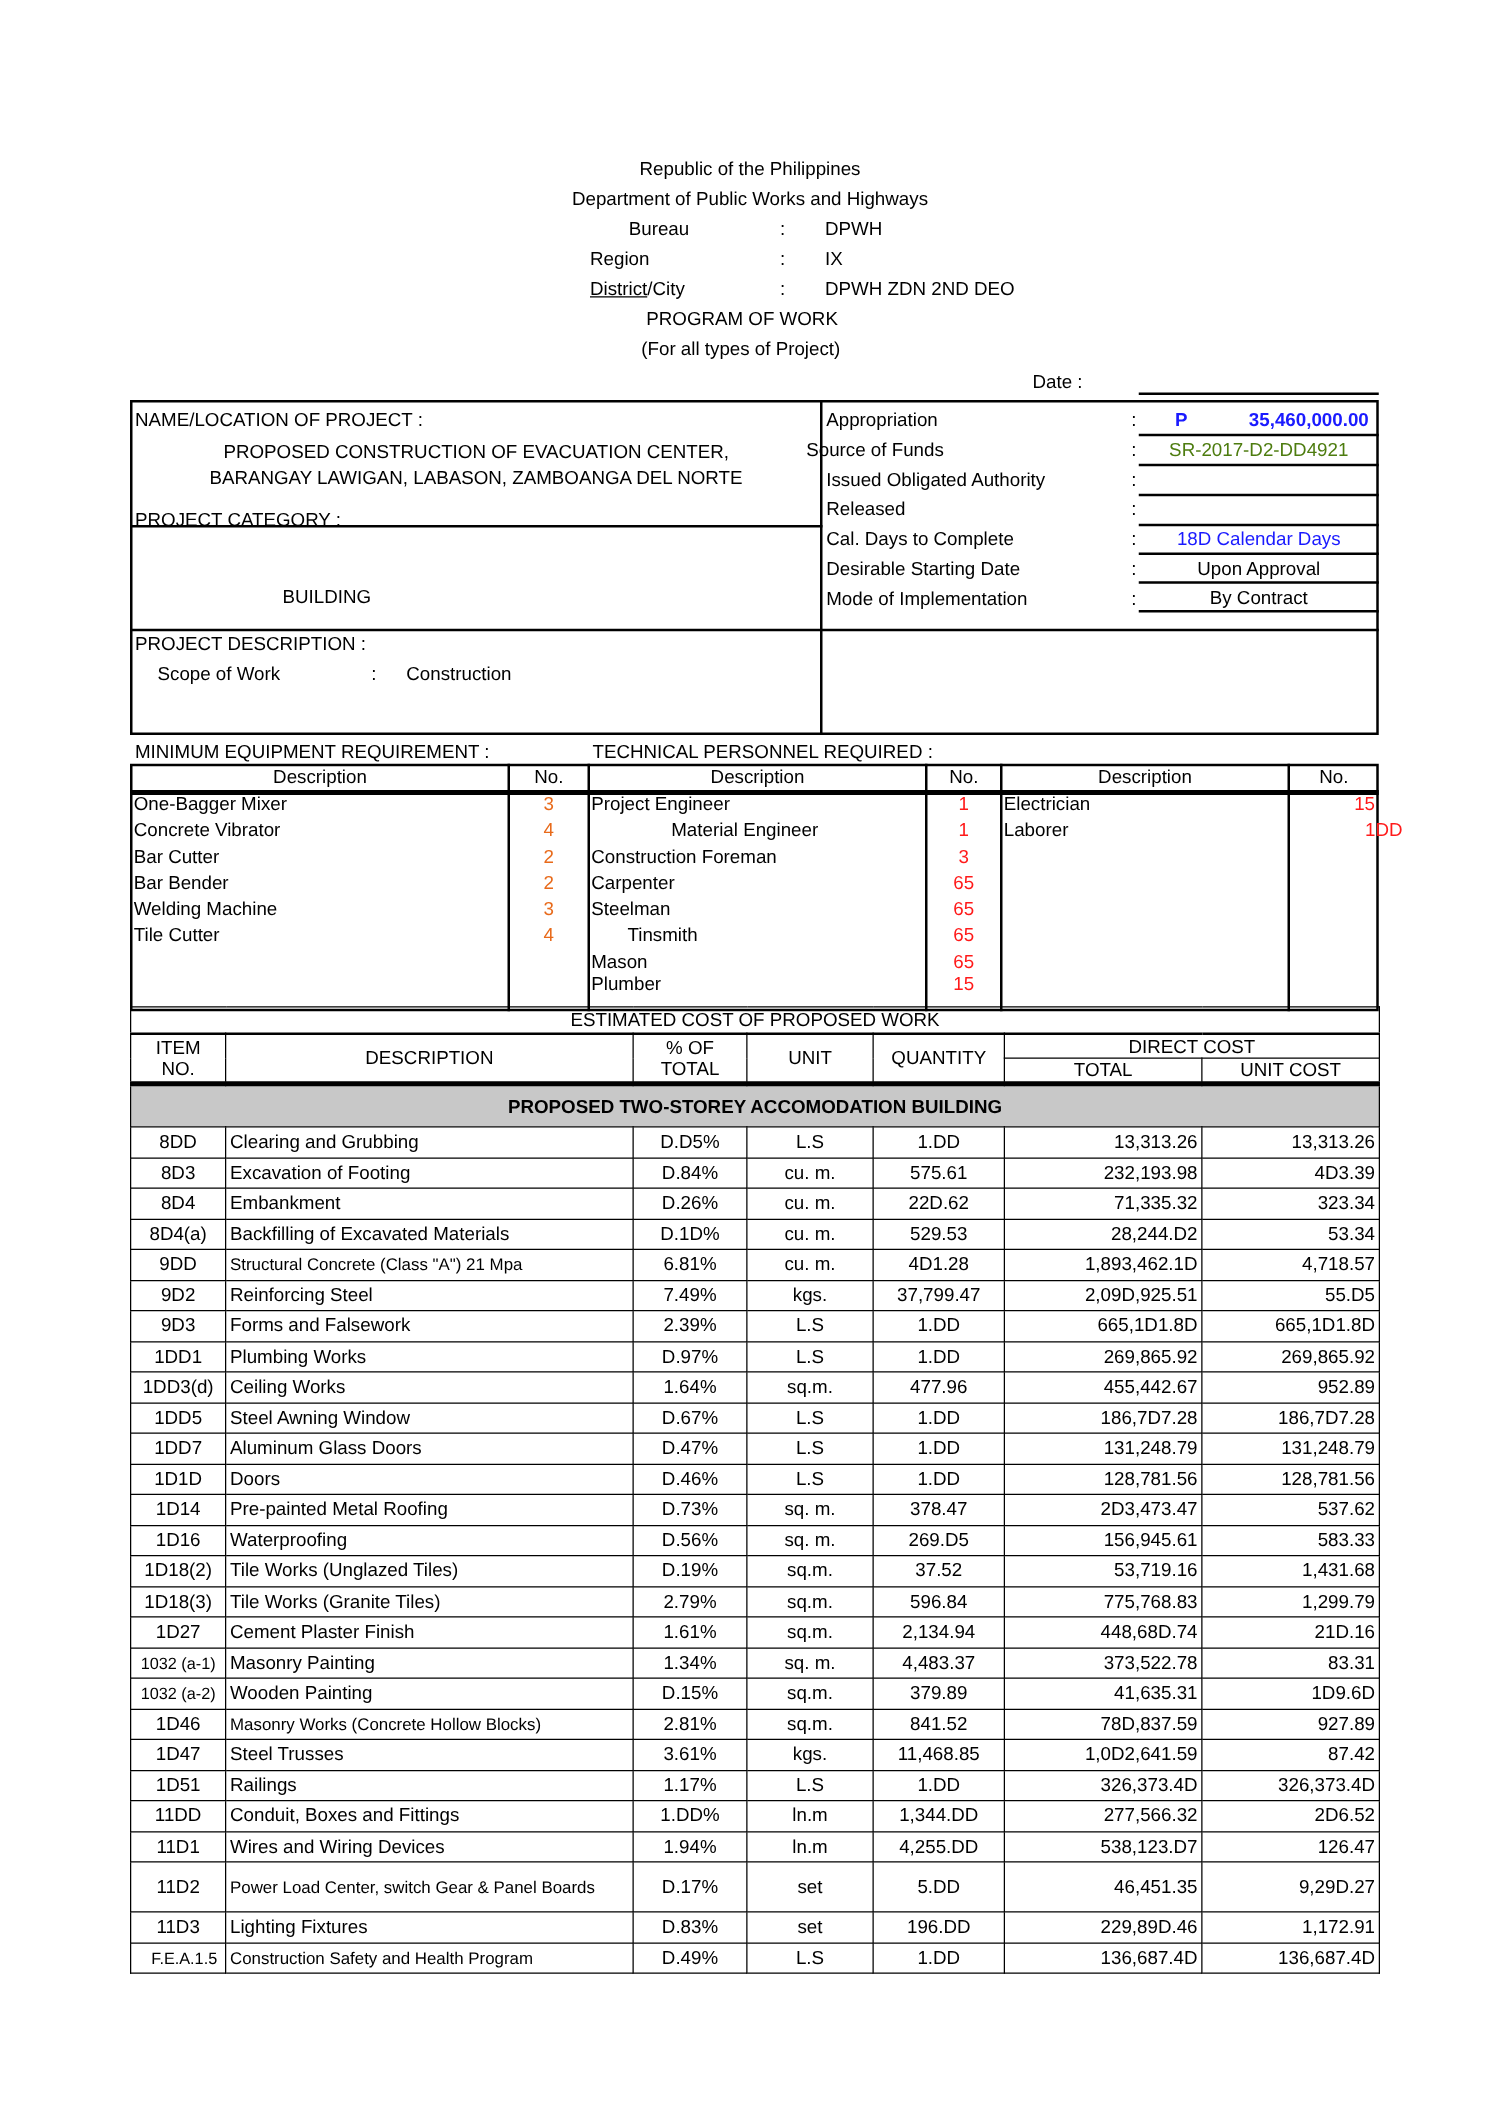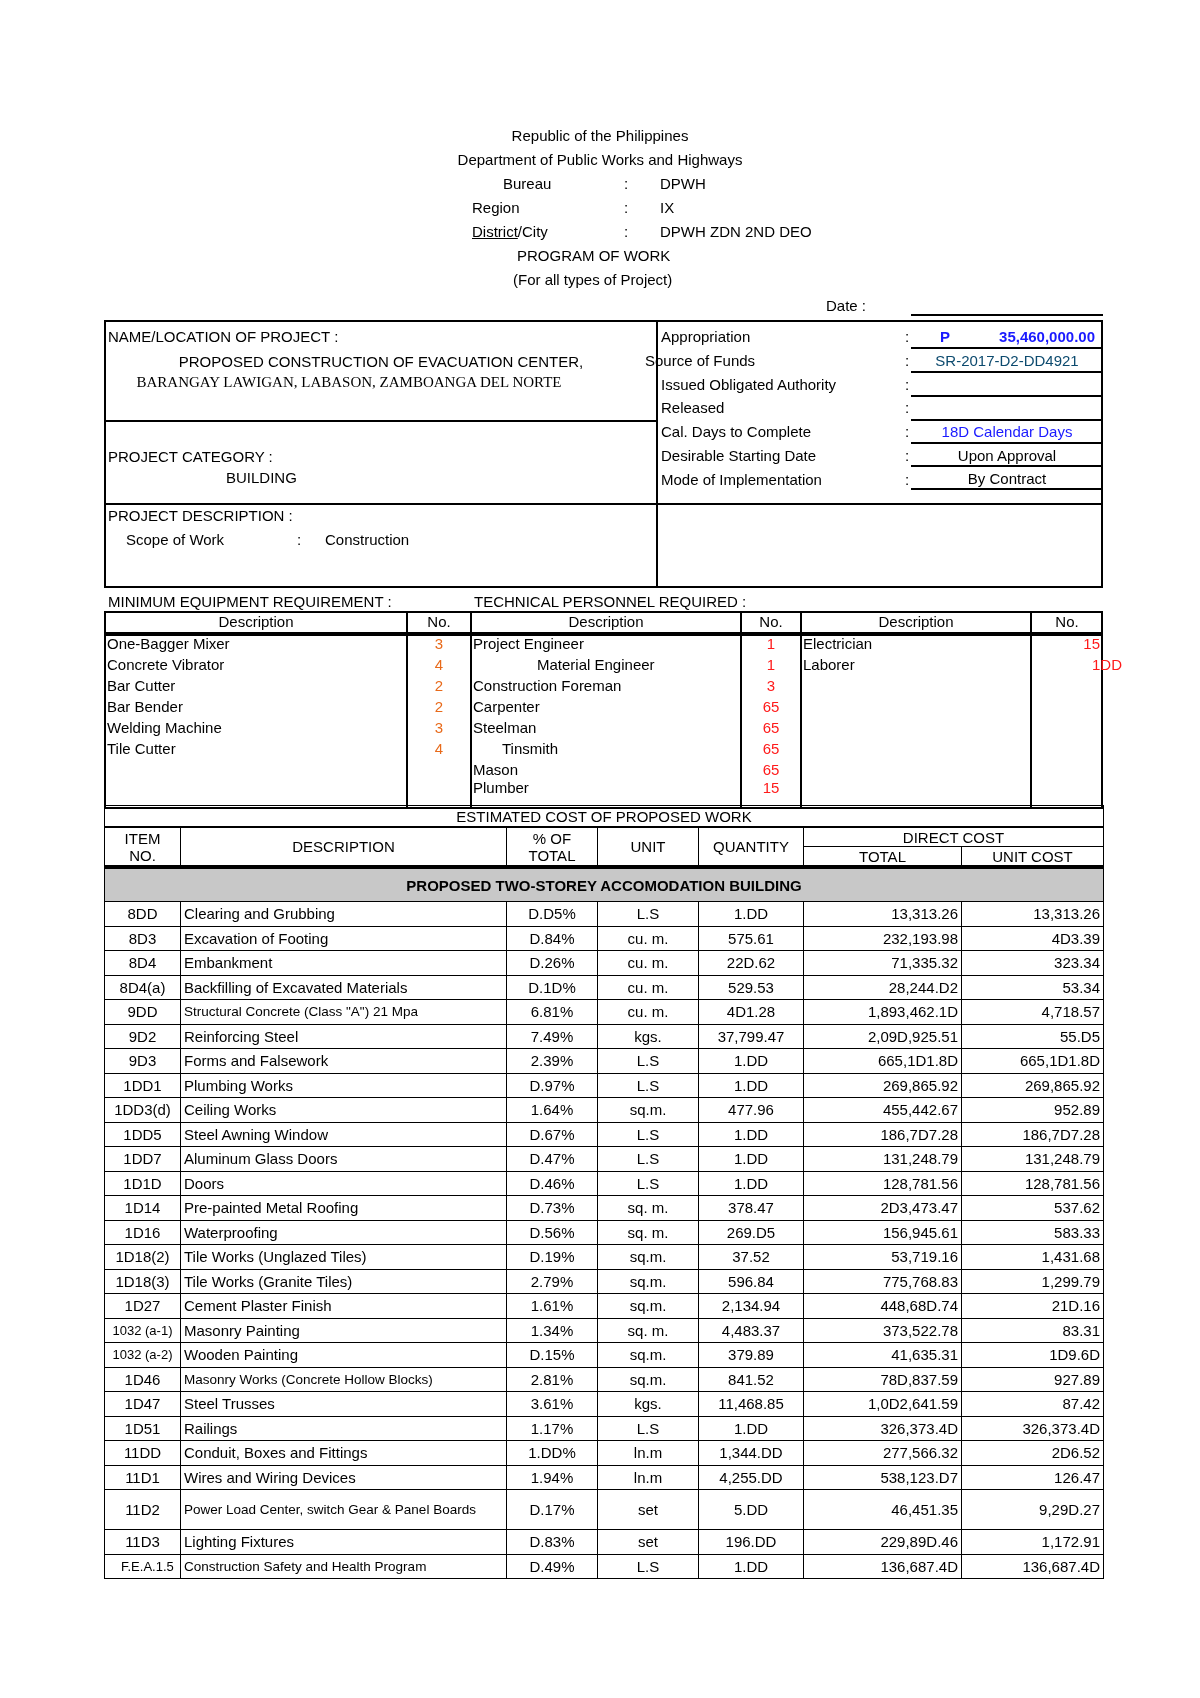--- a/index.html
+++ b/index.html
@@ -4,21 +4,21 @@
 <style>
   html,body{margin:0;padding:0;background:#fff;}
   body{width:1200px;height:1698px;position:relative;font-family:"Liberation Sans",sans-serif;color:#000;font-size:15px;overflow:hidden;}
   .abs{position:absolute;}
   .hdr-line{position:absolute;left:0;width:1200px;text-align:center;font-size:15px;}
   .kv{position:absolute;font-size:15px;}
   .box{position:absolute;border:2px solid #000;box-sizing:border-box;}
   .lbl{position:absolute;font-size:15px;white-space:nowrap;}
   .uline{position:absolute;border-bottom:2px solid #000;}
   .blue{color:#1a1aff;}
-  .blue2{color:#0c4a6e;}
+  .blue2{color:#4d7c0f;}
   .orange{color:#e86a1a;}
   .red{color:#ff1a1a;}
   table{border-collapse:collapse;}
   .cost{position:absolute;left:104px;top:805px;width:999px;table-layout:fixed;}
   .cost td{border:1.5px solid #000;font-size:15px;padding:0 3px;height:23.5px;white-space:nowrap;overflow:hidden;}
   .c{text-align:center;}
   .r{text-align:right;}
   .sect td{background:#c8c8c8;font-weight:bold;text-align:center;height:32px;}
 </style>
 </head>
@@ -45,23 +45,23 @@
 <div class="kv" style="left:826px;top:297px;">Date :</div>
 <div class="uline" style="left:911px;top:303px;width:192px;height:11px;"></div>
 
 <div class="box" style="left:104px;top:320px;width:999px;height:268px;"></div>
 <div class="abs" style="left:656px;top:320px;width:2px;height:268px;background:#000;"></div>
 <div class="abs" style="left:104px;top:420px;width:554px;height:2px;background:#000;"></div>
 <div class="abs" style="left:104px;top:503px;width:999px;height:2px;background:#000;"></div>
 
 <div class="lbl" style="left:108px;top:328px;">NAME/LOCATION OF PROJECT :</div>
 <div class="lbl" style="left:104px;top:353px;width:554px;text-align:center;">PROPOSED CONSTRUCTION OF EVACUATION CENTER,</div>
-<div class="lbl" style="left:104px;top:374px;width:490px;text-align:center;font-family:Liberation Serif, serif;">BARANGAY LAWIGAN, LABASON, ZAMBOANGA DEL NORTE</div>
-
-<div class="lbl" style="left:108px;top:448px;">PROJECT CATEGORY :</div>
+<div class="lbl" style="left:104px;top:374px;width:490px;text-align:right;">BARANGAY LAWIGAN, LABASON, ZAMBOANGA DEL NORTE</div>
+
+<div class="lbl" style="left:108px;top:408px;">PROJECT CATEGORY :</div>
 <div class="lbl" style="left:226px;top:469px;">BUILDING</div>
 
 <div class="lbl" style="left:108px;top:507px;">PROJECT DESCRIPTION :</div>
 <div class="lbl" style="left:126px;top:531px;">Scope of Work</div>
 <div class="lbl" style="left:297px;top:531px;">:</div>
 <div class="lbl" style="left:325px;top:531px;">Construction</div>
 
 <div class="lbl" style="left:661px;top:328px;">Appropriation</div>
 <div class="lbl" style="left:905px;top:328px;">:</div>
 <div class="lbl blue" style="left:940px;top:328px;font-weight:bold;">P</div>

